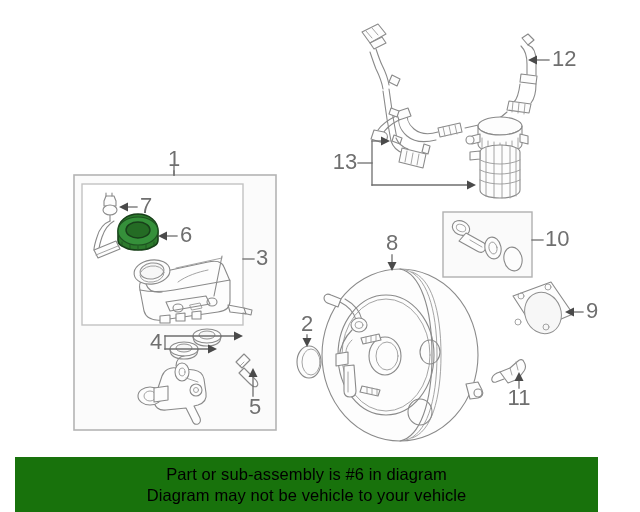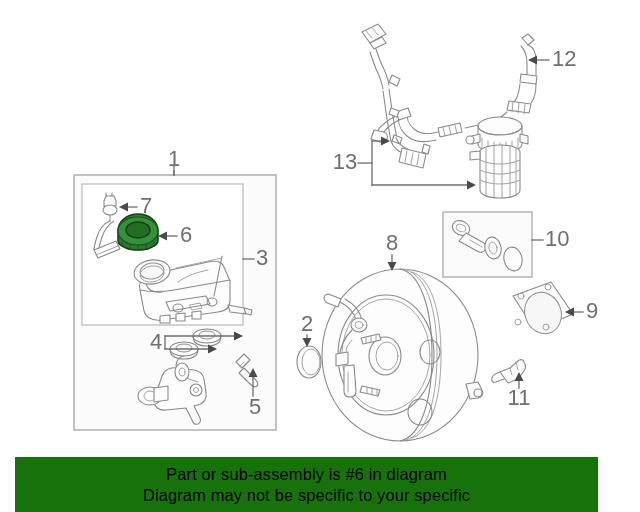--- a/index.html
+++ b/index.html
@@ -402,16 +402,16 @@
     <text class="callout-text" x="586" y="312" text-anchor="start">9</text>
     <text class="callout-text" x="545" y="240" text-anchor="start">10</text>
     <text class="callout-text" x="519" y="399" text-anchor="middle">11</text>
     <text class="callout-text" x="552" y="60" text-anchor="start">12</text>
     <text class="callout-text" x="345" y="163" text-anchor="middle">13</text>
 
   </svg>
 
   <div id="footer-banner">
     <div class="banner-line">Part or sub-assembly is #6 in diagram</div>
-    <div class="banner-line">Diagram may not be specific to your specific</div>
+    <div class="banner-line">Diagram may not be vehicle to your vehicle</div>
   </div>
 
 </div>
 
 </body></html>

